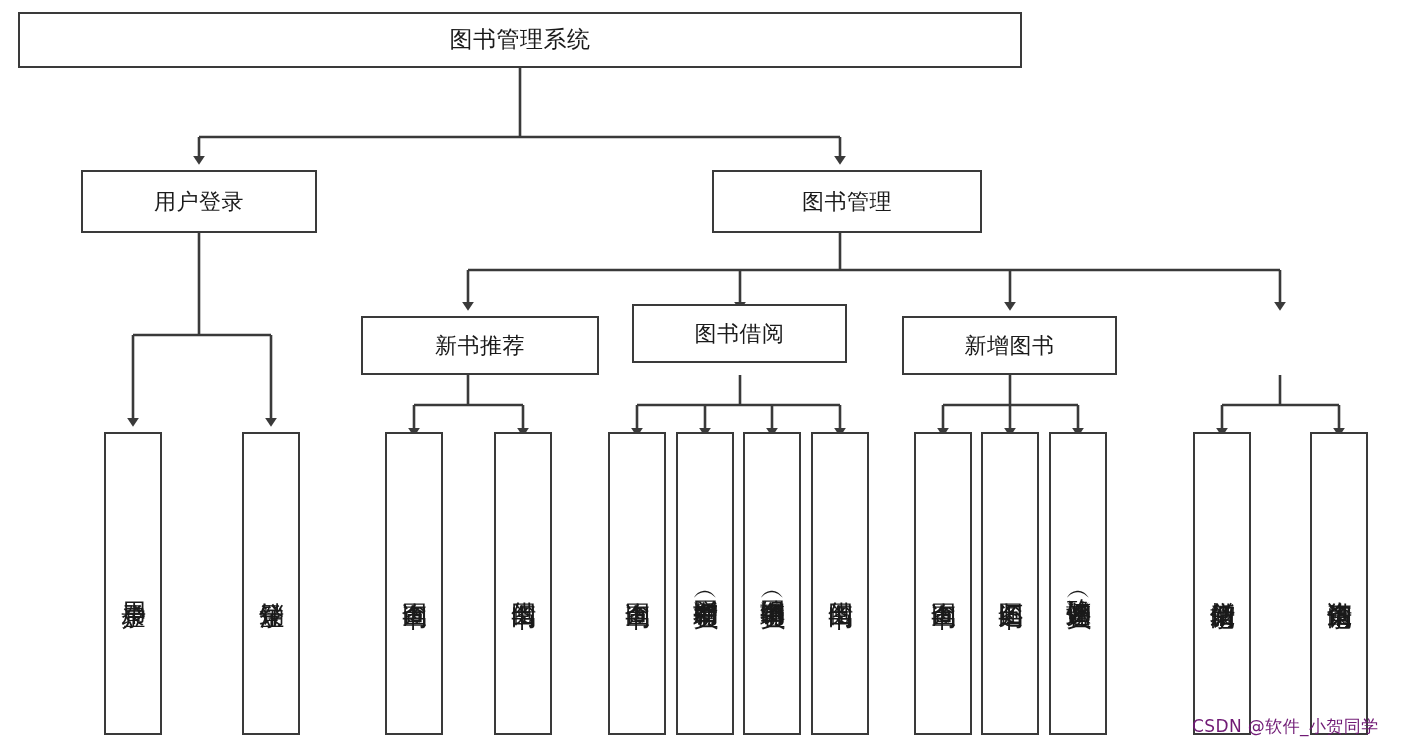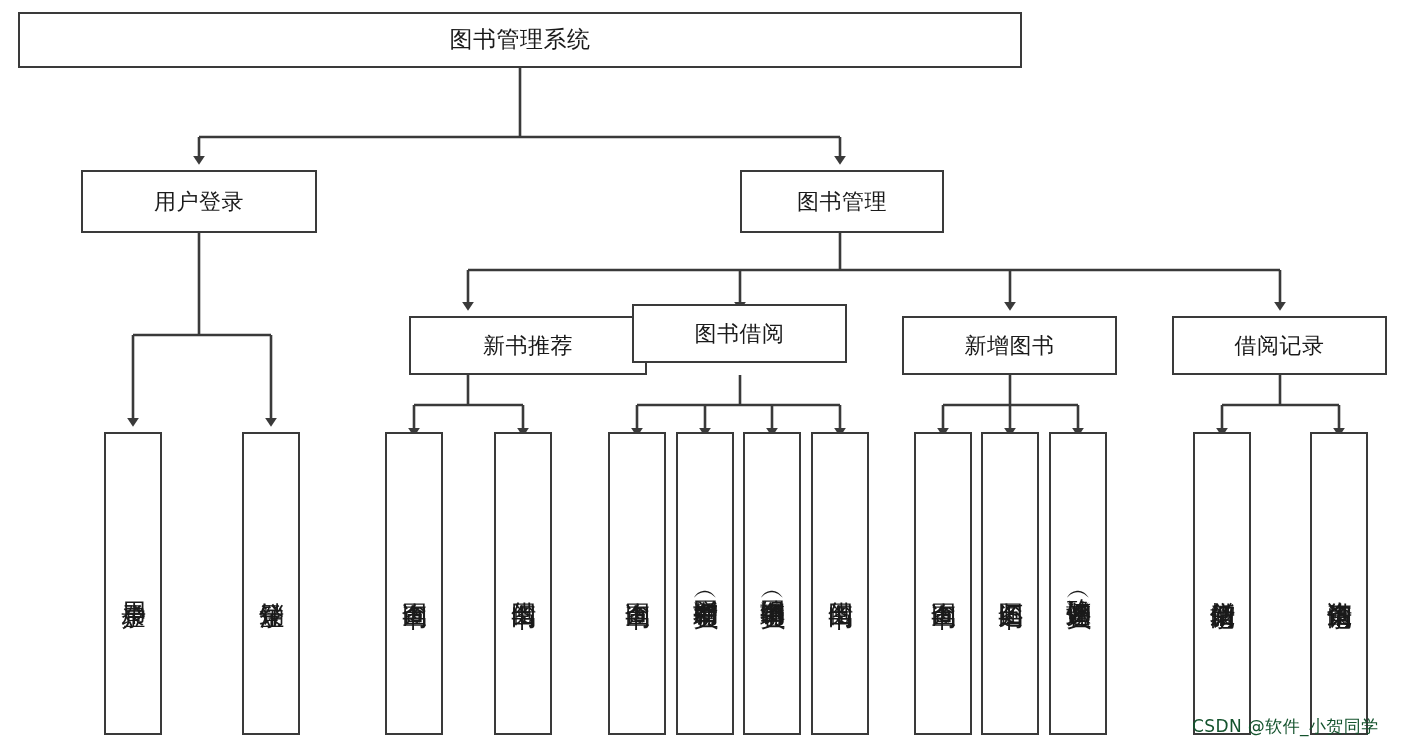--- a/index.html
+++ b/index.html
@@ -56,21 +56,21 @@
     writing-mode: vertical-rl;
     text-orientation: upright;
     font-size: 25px;
     line-height: 1.06;
     letter-spacing: 1px;
     white-space: nowrap;
   }
   .watermark {
     position: absolute;
     font-size: 17px;
-    color: #14532d;
+    color: #701a75;
     white-space: nowrap;
     letter-spacing: 0.4px;
   }
 </style>
 </head>
 <body>
 
 <div id="canvas">
 
   <svg id="edges" viewBox="0 0 1405 747">
@@ -123,35 +123,32 @@
     </g>
   </svg>
 
   <div class="node root horiz" style="left:18px; top:12px; width:1004px; height:56px;">
     <span class="node-label">图书管理系统</span>
   </div>
 
   <div class="node horiz" style="left:81px; top:170px; width:236px; height:63px;">
     <span class="node-label">用户登录</span>
   </div>
-  <div class="node horiz" style="left:712px; top:170px; width:204px; height:63px;margin-left:28px;">
+  <div class="node horiz" style="left:712px; top:170px; width:270px; height:63px;">
     <span class="node-label">图书管理</span>
   </div>
 
-  <div class="node horiz" style="left:361px; top:316px; width:238px; height:59px;margin-left:48px;">
+  <div class="node horiz" style="left:361px; top:316px; width:238px; height:59px;">
     <span class="node-label">新书推荐</span>
   </div>
   <div class="node horiz" style="left:632px; top:304px; width:215px; height:59px;">
     <span class="node-label">图书借阅</span>
   </div>
   <div class="node horiz" style="left:902px; top:316px; width:215px; height:59px;">
     <span class="node-label">新增图书</span>
-  </div>
-  <div class="node horiz" style="left:1172px; top:316px; width:215px; height:59px;">
-    <span class="node-label">借阅记录</span>
   </div>
 
   <div class="node vert" style="left:104px; top:432px; width:58px; height:303px;">
     <span class="node-label">用户登录</span>
   </div>
   <div class="node vert" style="left:242px; top:432px; width:58px; height:303px;">
     <span class="node-label">注销登录</span>
   </div>
 
   <div class="node vert" style="left:385px; top:432px; width:58px; height:303px;">

